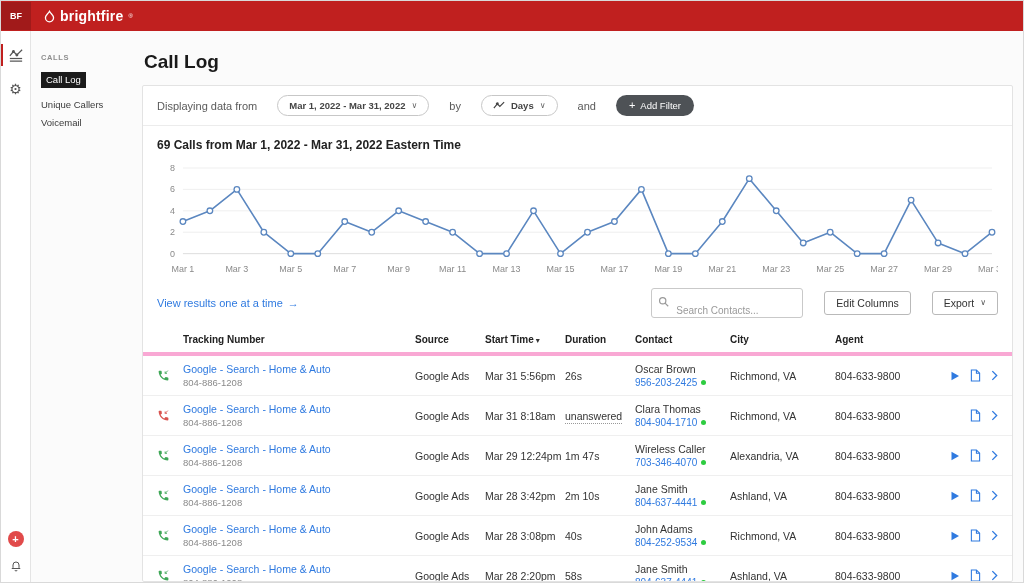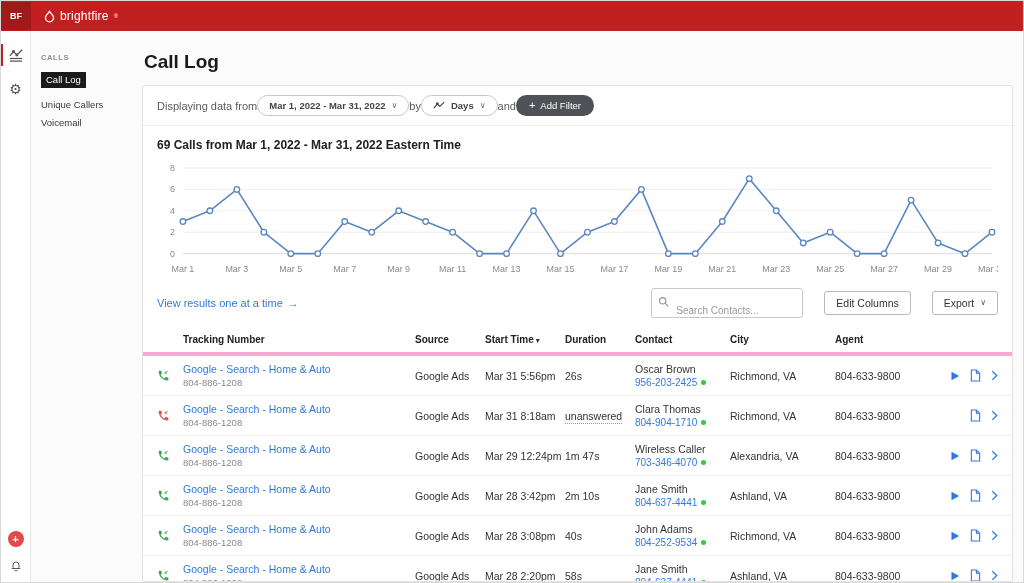--- a/index.html
+++ b/index.html
@@ -6,21 +6,21 @@
   html,body { width:1024px; height:583px; overflow:hidden; }
   body { font-family:"Liberation Sans","DejaVu Sans",sans-serif; background:#fbfbfb; color:#333;
          border:1px solid #d9d9d9; }
   .app { width:100%; height:100%; display:flex; flex-direction:column; }
 
   
   header { height:30px; background:var(--header-red); display:flex; align-items:center; position:relative; flex:0 0 auto; }
   .bf-square { width:30px; height:28px; background:var(--brand-square-red); color:#fff; font-size:9px; font-weight:bold;
                display:flex; align-items:center; justify-content:center; }
   .logo { display:flex; align-items:center; gap:4px; margin-left:12px; color:#fff; }
-  .logo-text { font-size:12px; font-weight:normal; letter-spacing:.2px; }
+  .logo-text { font-size:14px; font-weight:bold; letter-spacing:.2px; }
   .logo sup { font-size:6px; margin-left:1px; }
   nav.top-nav { position:absolute; left:50%; transform:translateX(-50%); top:0; height:100%; display:flex; gap:30px; align-items:stretch; }
   .nav-item { color:#fff; font-size:11px; display:flex; align-items:center; cursor:pointer; position:relative; padding-top:2px; }
   .nav-item.active::after { content:""; position:absolute; bottom:4px; left:50%; transform:translateX(-50%); width:22px; height:2px; background:#fff; }
 
   
   .body-row { flex:1; display:flex; min-height:0; }
   .rail { width:30px; background:#fff; border-right:1px solid #e4e4e4; display:flex; flex-direction:column; align-items:center; padding-top:10px; flex:0 0 auto; }
   .rail-item { width:100%; height:28px; display:flex; align-items:center; justify-content:center; position:relative; cursor:pointer; margin-bottom:6px; }
   .rail-item.active::before { content:""; position:absolute; left:0; top:3px; bottom:3px; width:2px; background:var(--header-red); }
@@ -35,21 +35,21 @@
   .sb-group { margin-bottom:16px; }
   .sb-title { font-size:7.5px; font-weight:bold; color:#8e8e8e; letter-spacing:.6px; margin-bottom:7px; }
   .sb-item { font-size:9.5px; color:#3a3a3a; margin-bottom:8px; cursor:pointer; }
   .sb-item.selected { background:#1b1b1b; color:#fff; display:inline-block; padding:2px 5px 3px; margin-bottom:6px; }
 
   
   main { flex:1; padding:14px 10px 0 6px; min-width:0; display:flex; flex-direction:column; }
   h1.page-title { font-size:19px; font-weight:bold; color:#1a1a1a; margin:6px 0 12px 2px; }
   .panel { background:#fff; border:1px solid #e3e3e3; border-radius:2px; flex:1; overflow:hidden; display:flex; flex-direction:column; }
 
-  .filter-strip { display:flex; align-items:center; gap:0; padding:9px 14px; border-bottom:1px solid #ececec; flex:0 0 auto; }
+  .filter-strip { display:flex; align-items:center; gap:20px; padding:9px 14px; border-bottom:1px solid #ececec; flex:0 0 auto; }
   .filter-label { font-size:11px; color:#5a5a5a; }
   .pill { display:flex; align-items:center; gap:6px; border:1px solid #c7c7c7; border-radius:14px; padding:4px 11px;
           font-size:9.5px; font-weight:bold; color:#444; background:#fff; cursor:pointer; white-space:nowrap; }
   .pill .chev { font-size:8px; color:#666; font-weight:normal; }
   .pill-dark { display:flex; align-items:center; gap:5px; background:var(--add-filter-dark); color:#fff; border-radius:14px;
                padding:5px 13px; font-size:9.5px; cursor:pointer; }
   .pill-dark .plus { font-size:11px; line-height:1; }
 
   .chart-section { padding:12px 14px 0; flex:0 0 auto; }
   .chart-title { font-size:12px; font-weight:bold; color:#222; margin-bottom:6px; }

